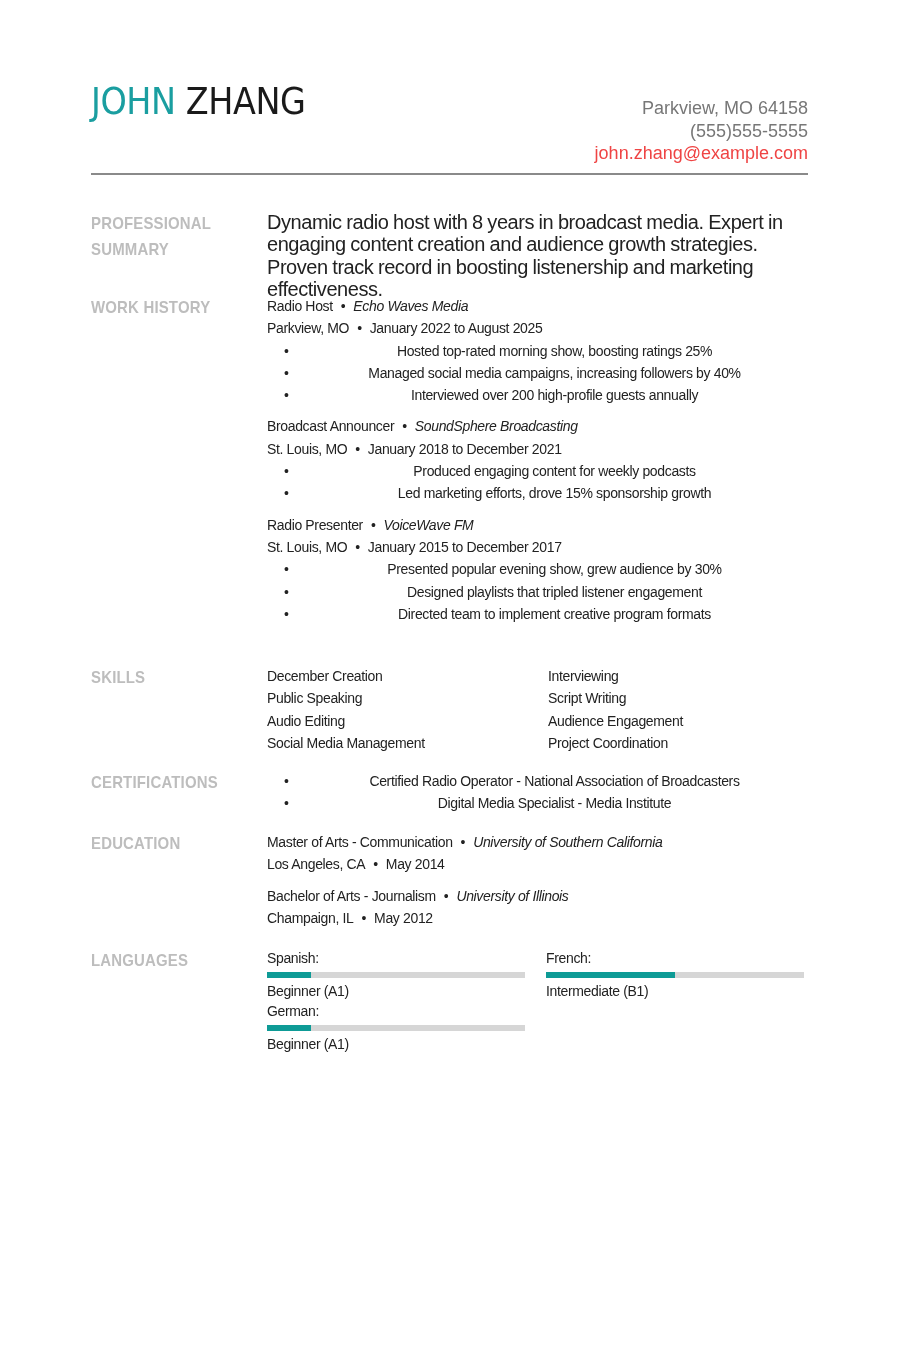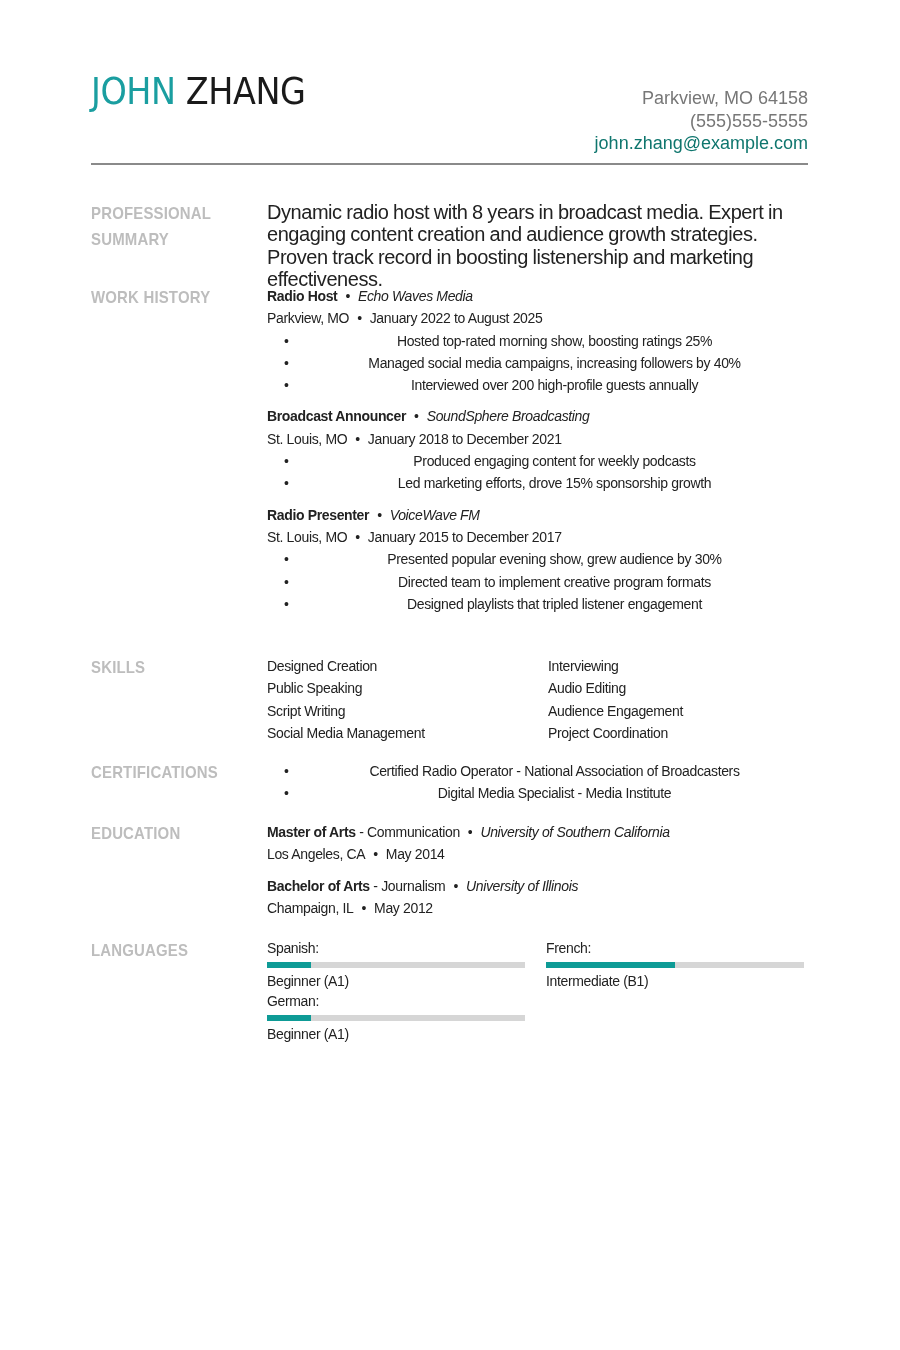--- a/index.html
+++ b/index.html
@@ -1,29 +1,29 @@
 <!DOCTYPE html>
 <html><head>
   <meta charset="utf-8">
   <style>
     html, body { margin: 0; padding: 0; background: #ffffff; }
     body { width: 900px; height: 1350px; position: relative; font-family: "Liberation Sans", sans-serif; color: #222; overflow: hidden; }
-    .page { position: absolute; left: 91px; top: 6px; width: 717px; }
+    .page { position: absolute; left: 91px; top: 16px; width: 717px; }
     .header { position: relative; height: 160px; }
     .name { position: absolute; left: 0; top: 62px; font-family: "DejaVu Sans", sans-serif; font-size: 38px; letter-spacing: -0.5px; line-height: 46px; font-weight: normal; transform: scaleX(0.88); transform-origin: left; white-space: nowrap; }
     .name .first { color: #1a9ea0; }
     .name .last { color: #1a1a1a; }
     .contact { position: absolute; right: 0; top: 81px; text-align: right; font-size: 18px; line-height: 22.5px; color: #777; }
-    .contact .email { color: #0f766e; }
+    .contact .email { color: #ef4444; }
     .divider { position: absolute; left: 0; top: 157px; width: 717px; height: 2px; background: #8a8a8a; }
     .section { position: absolute; left: 0; width: 717px; }
     .section-title { position: absolute; left: 0; top: 0; width: 150px; font-size: 17px; line-height: 26px; font-weight: bold; color: #bdbdbd; letter-spacing: 0.2px; transform: scaleX(0.88); transform-origin: left; }
     .section-body { position: absolute; left: 176px; top: 0; width: 541px; font-size: 14px; line-height: 22.3px; color: #222; }
     .job { margin-bottom: 9px; }
-    .job-title { font-weight: bold; }
+    .job-title { font-weight: normal; }
     .sep { display: inline-block; margin: 0 8px; }
     .company { font-style: italic; }
     ul.bullets { margin: 0; padding: 0 0 0 34px; list-style: none; }
     ul.bullets li { position: relative; text-align: center; }
     ul.bullets li::before { content: "\2022"; position: absolute; left: -17px; top: 0; }
     .skills-grid { display: grid; grid-template-columns: 281px 260px; }
     .lang-grid { display: grid; grid-template-columns: 279px 260px; row-gap: 0; }
     .lang-label { line-height: 20px; }
     .bar { width: 258px; height: 6px; background: #d6d6d6; margin: 4px 0 3px 0; position: relative; }
     .bar .fill { position: absolute; left: 0; top: 0; height: 6px; background: #0e9b96; }
@@ -87,36 +87,36 @@
       </div>
       <div class="job">
         <div>
           <span class="job-title">Radio Presenter</span><span class="sep">•</span><span class="company">VoiceWave FM</span>
         </div>
         <div>
           <span>St. Louis, MO</span><span class="sep">•</span><span>January 2015 to December 2017</span>
         </div>
         <ul class="bullets">
           <li>Presented popular evening show, grew audience by 30%</li>
+          <li>Designed playlists that tripled listener engagement</li>
           <li>Directed team to implement creative program formats</li>
-          <li>Designed playlists that tripled listener engagement</li>
         </ul>
       </div>
     </div>
   </div>
 
   <div class="section" style="top:649px;">
     <div class="section-title">SKILLS</div>
     <div class="section-body" style="letter-spacing:-0.35px;">
       <div class="skills-grid">
-        <div>Designed Creation</div>
+        <div>December Creation</div>
         <div>Interviewing</div>
         <div>Public Speaking</div>
+        <div>Script Writing</div>
         <div>Audio Editing</div>
-        <div>Script Writing</div>
         <div>Audience Engagement</div>
         <div>Social Media Management</div>
         <div>Project Coordination</div>
       </div>
     </div>
   </div>
 
   <div class="section" style="top:754px;">
     <div class="section-title">CERTIFICATIONS</div>
     <div class="section-body" style="letter-spacing:-0.35px;">

